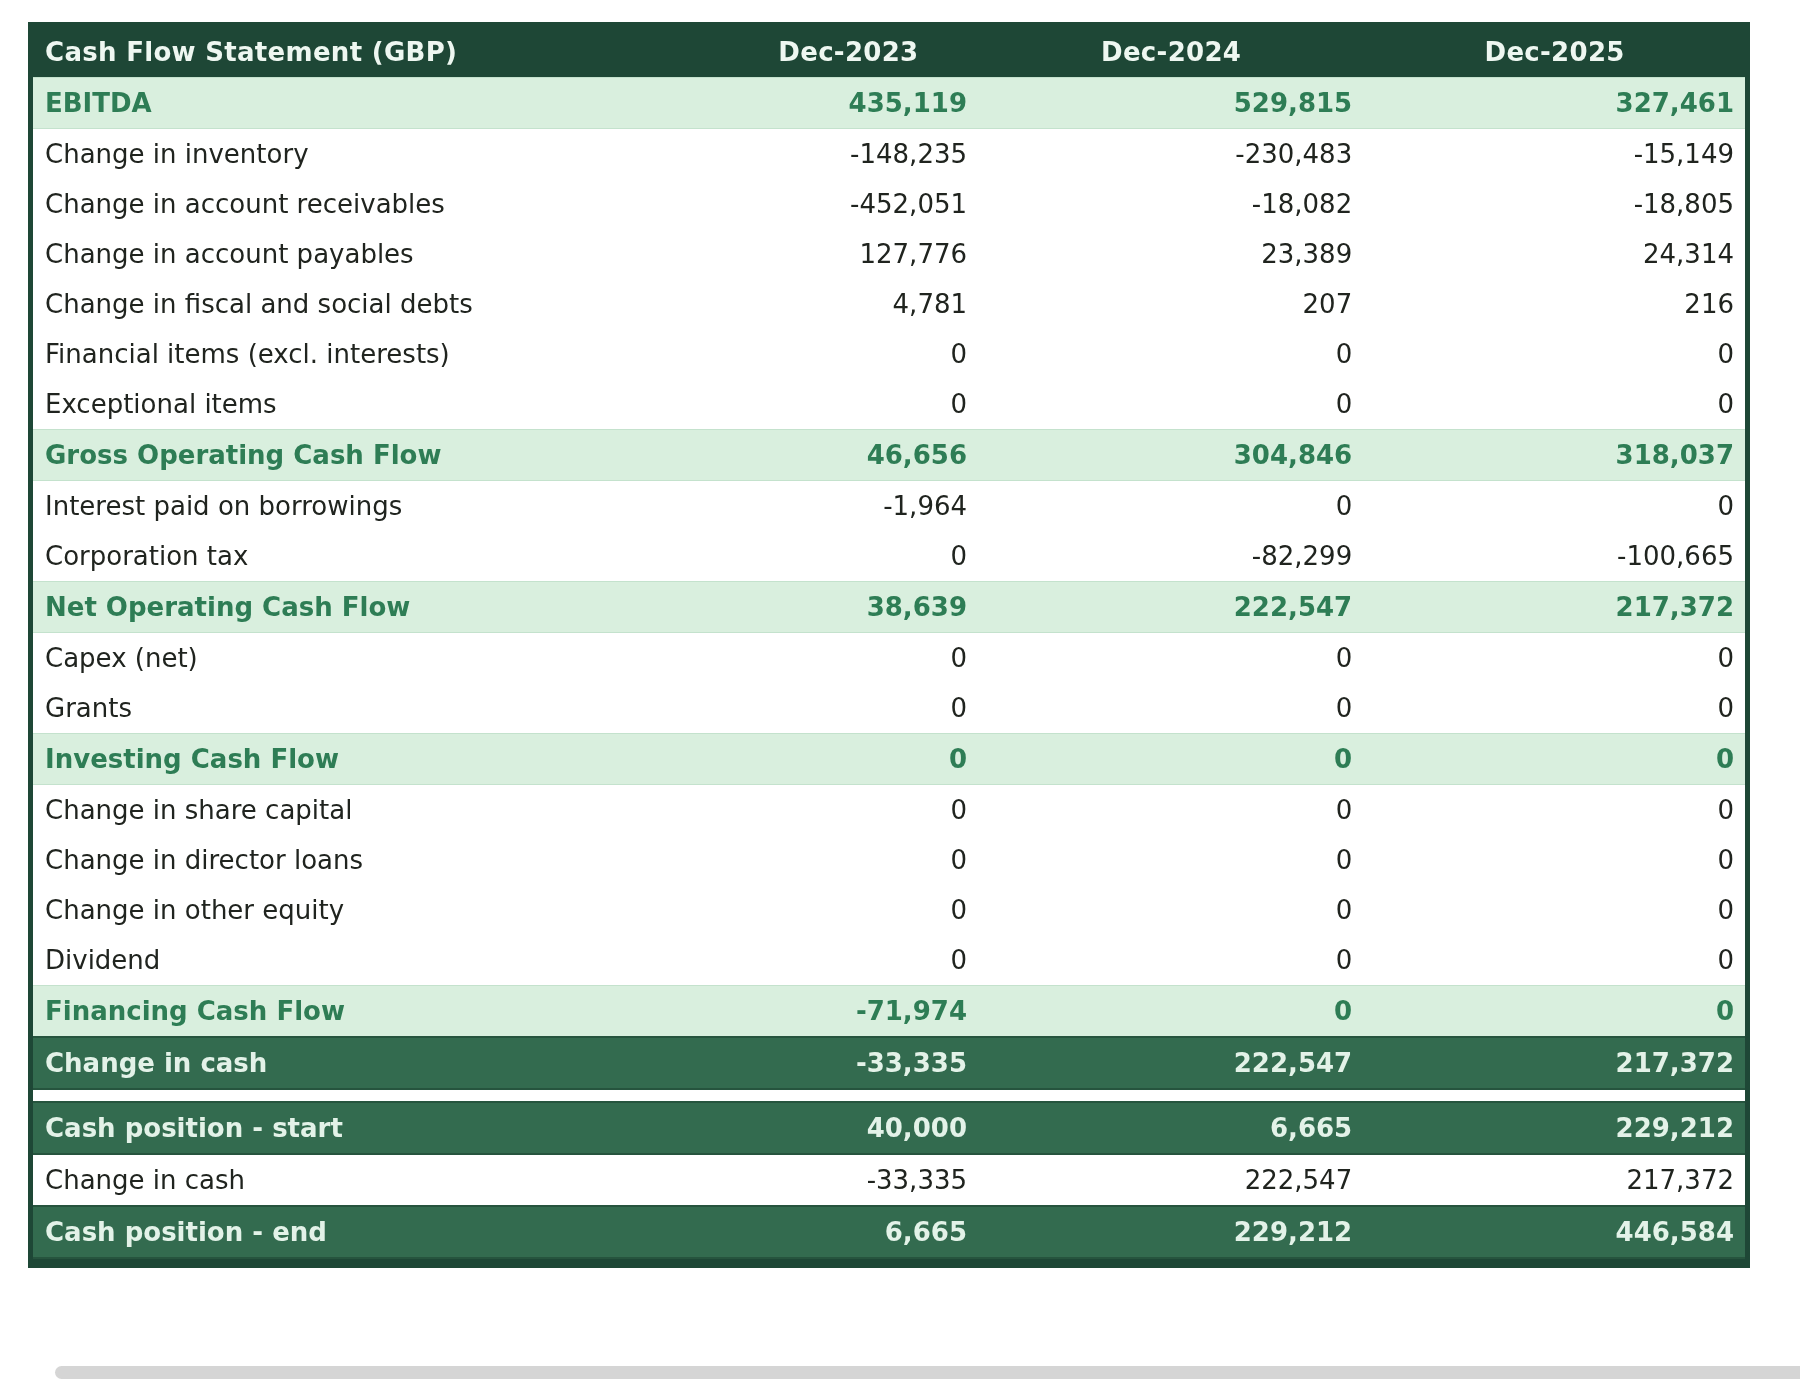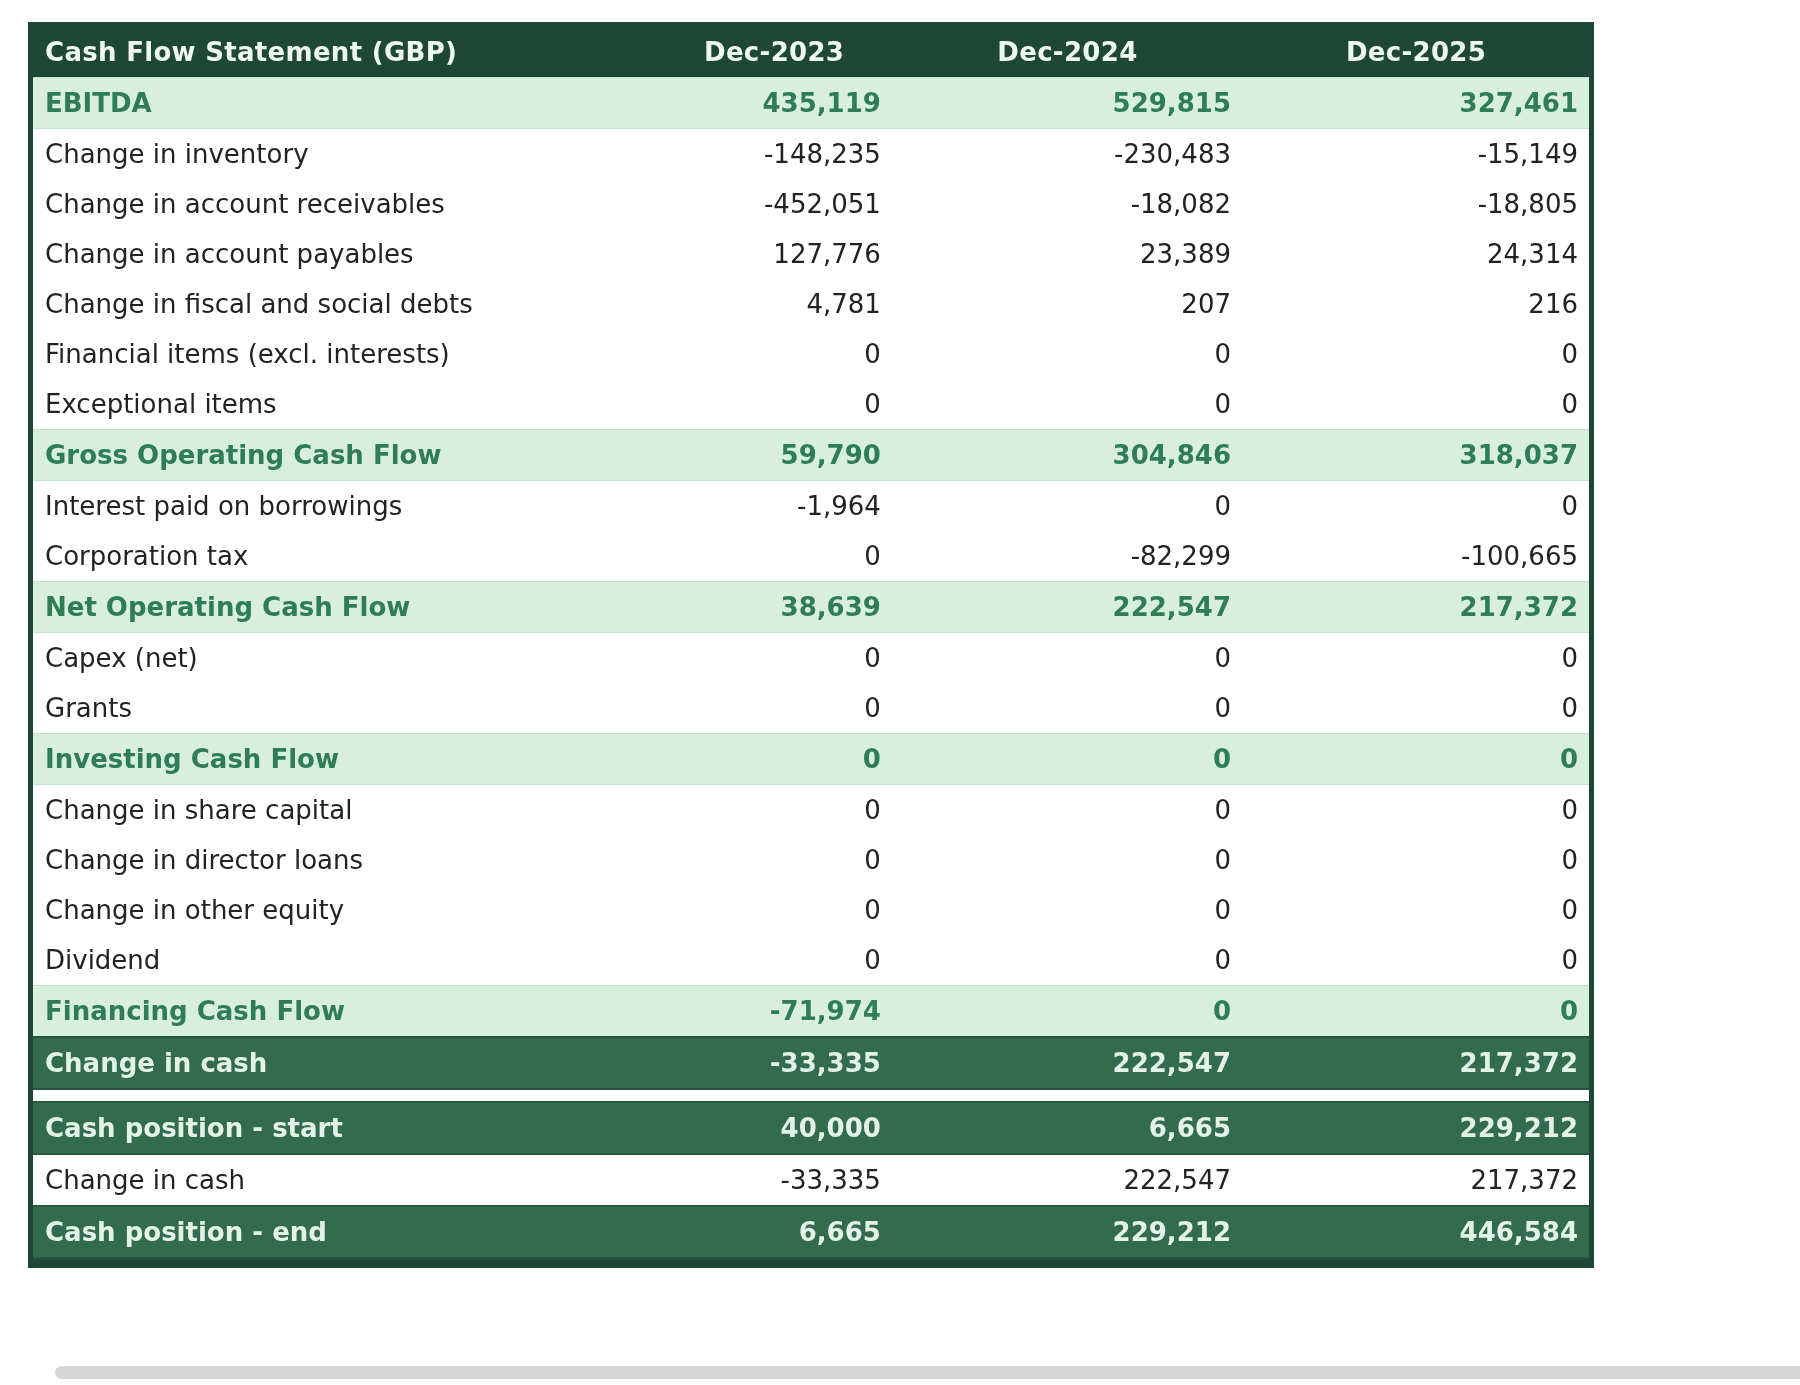--- a/index.html
+++ b/index.html
@@ -11,21 +11,21 @@
   body {
     position: relative;
     width: 1800px;
     height: 1385px;
     overflow: hidden;
   }
   .table-wrap {
     position: absolute;
     left: 28px;
     top: 22px;
-    width: 1566px;
+    width: 1722px;
     border: 5px solid #1e4736;
     border-bottom-width: 9px;
     box-sizing: border-box;
     background: #ffffff;
   }
   table.cashflow {
     width: 100%;
     border-collapse: collapse;
     table-layout: fixed;
   }
@@ -147,21 +147,21 @@
           <td class="num">0</td>
         </tr>
         <tr class="row-normal">
           <td>Exceptional items</td>
           <td class="num">0</td>
           <td class="num">0</td>
           <td class="num">0</td>
         </tr>
         <tr class="row-subtotal">
           <td>Gross Operating Cash Flow</td>
-          <td class="num">59,790</td>
+          <td class="num">46,656</td>
           <td class="num">304,846</td>
           <td class="num">318,037</td>
         </tr>
         <tr class="row-normal">
           <td>Interest paid on borrowings</td>
           <td class="num">-1,964</td>
           <td class="num">0</td>
           <td class="num">0</td>
         </tr>
         <tr class="row-normal">

